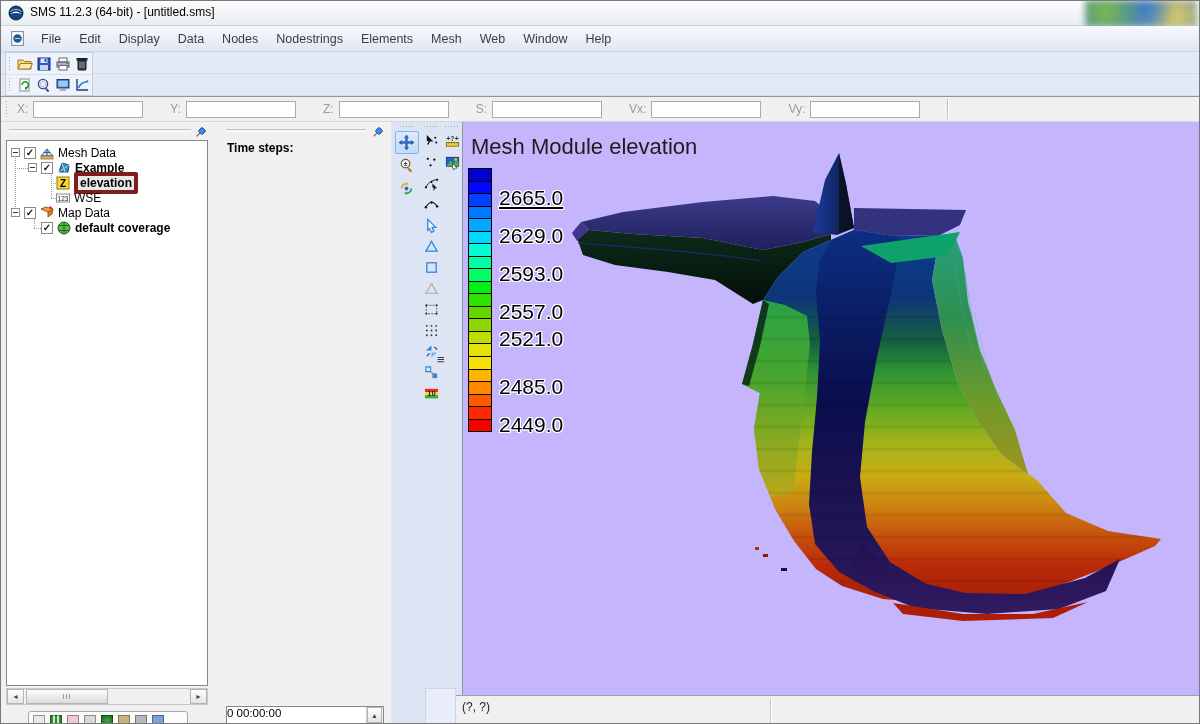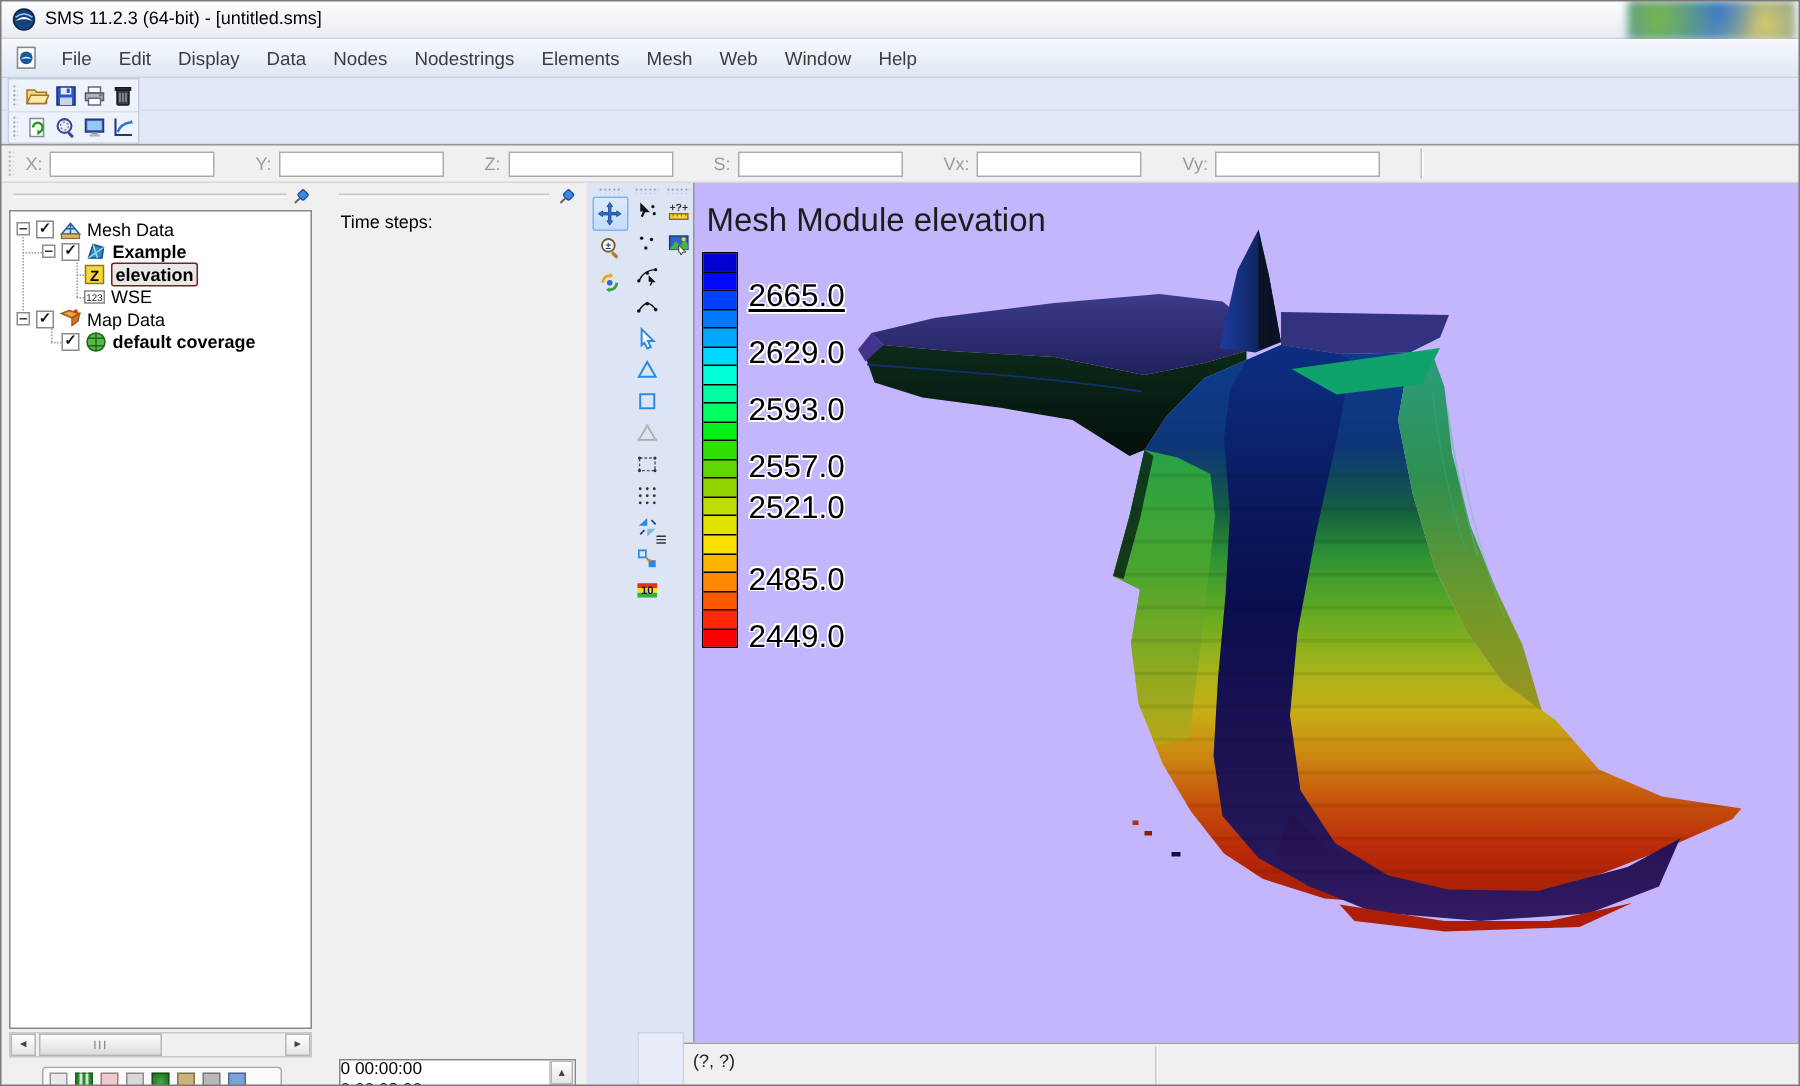--- a/index.html
+++ b/index.html
@@ -62,36 +62,36 @@
   .tree-row { height:15px; display:flex; align-items:center; white-space:nowrap; position:relative; }
   .tree-row .expand { width:9px; height:9px; border:1px solid #868d98; background:#fff;
     margin-right:4px; position:relative; flex:none; }
   .tree-row .expand::after { content:""; position:absolute; left:1px; top:3px; width:5px; height:1px; background:#333; }
   .tree-row .cb { width:12px; height:12px; border:1px solid #8a8a8a; background:#fff;
     margin-right:3px; font-size:10px; line-height:10px; text-align:center; color:#111; font-weight:bold; flex:none; }
   .tree-row .ticon { width:16px; height:16px; margin-right:3px; flex:none; }
   .tree-row .ticon svg { width:16px; height:16px; }
   .tree-row .tlabel { color:#000; }
   .tree-row .tlabel.bold { font-weight:bold; }
-  .tree-row .tlabel.sel { background:#e8e8e8; border:1px solid #7f1d1d; border-radius:2px; padding:0 2px; }
+  .tree-row .tlabel.sel { background:#e8e8e8; border:4px solid #7f1d1d; border-radius:2px; padding:0 2px; }
   .conn { position:absolute; border-left:1px dotted #9a9a9a; width:0; }
   .connh { position:absolute; border-top:1px dotted #9a9a9a; height:0; }
 
   
   #tree-hscroll { left:6px; top:688px; width:202px; height:17px; background:#f0f0f0;
     border:1px solid #c8c8c8; display:flex; }
   .sb-btn { width:17px; height:15px; background:linear-gradient(#fefefe,#e5e5e5);
     border:1px solid #b5b5b5; font-size:7px; color:#444; display:flex; align-items:center; justify-content:center; flex:none; }
   #tree-hthumb { width:82px; height:15px; margin-left:2px; background:linear-gradient(#fdfdfd,#dcdcdc);
     border:1px solid #b5b5b5; display:flex; align-items:center; justify-content:center; }
   #tree-hthumb span { font-size:8px; color:#808080; letter-spacing:1px;text-align:right; }
 
   
   #time-grip { left:226px; top:129px; width:140px; }
-  #time-label { left:227px; top:141px; font-size:12px; color:#000; }
+  #time-label { left:227px; top:141px; font-size:12px; color:#000;font-weight:bold; }
   #time-list { left:226px; top:160px; width:158px; height:549px; background:#fff;
     border:1px solid #828790; overflow:hidden; position:relative; }
   .time-item { height:14px; font-size:11.5px; color:#000; padding-left:0; white-space:nowrap; }
   #time-vscroll { position:absolute; right:0; top:0; width:17px; height:547px;
     background:#f0f0f0; border-left:1px solid #d0d0d0; }
   #time-vscroll .sb-btn { width:15px; height:16px; }
   #time-up { position:absolute; top:0; left:0; }
 
   
   #tools-zone { left:391px; top:122px; width:71px; height:602px; background:#dde4f4; }

